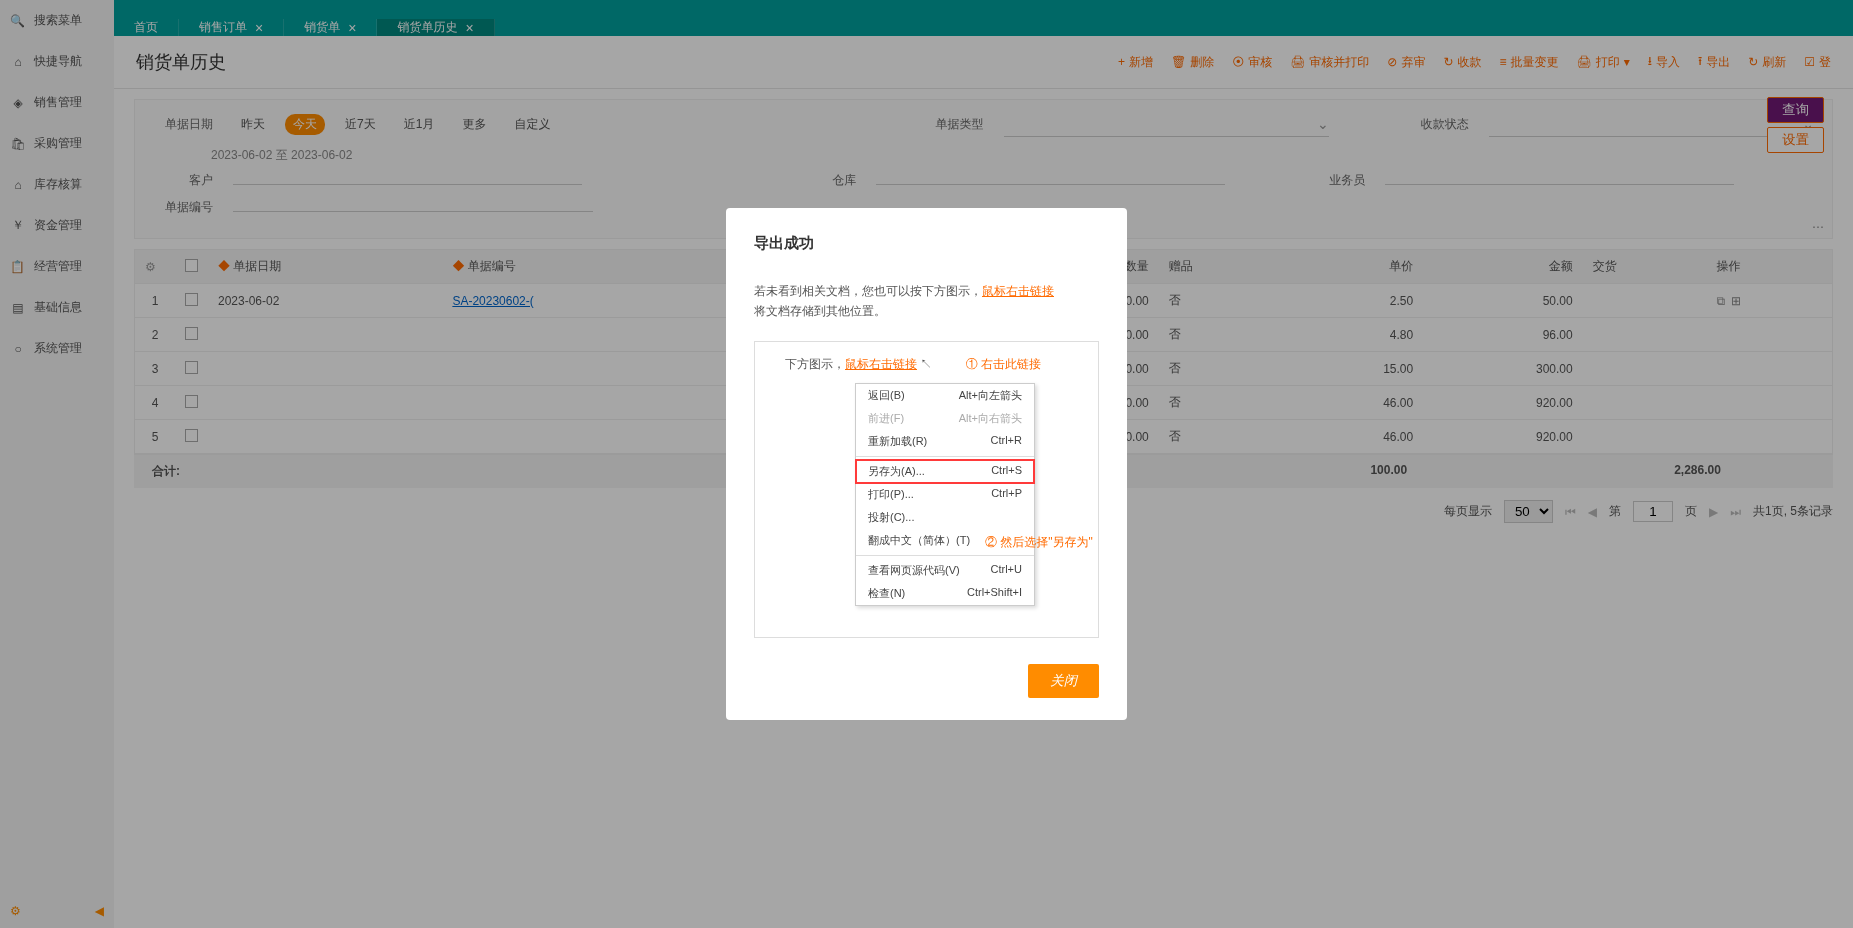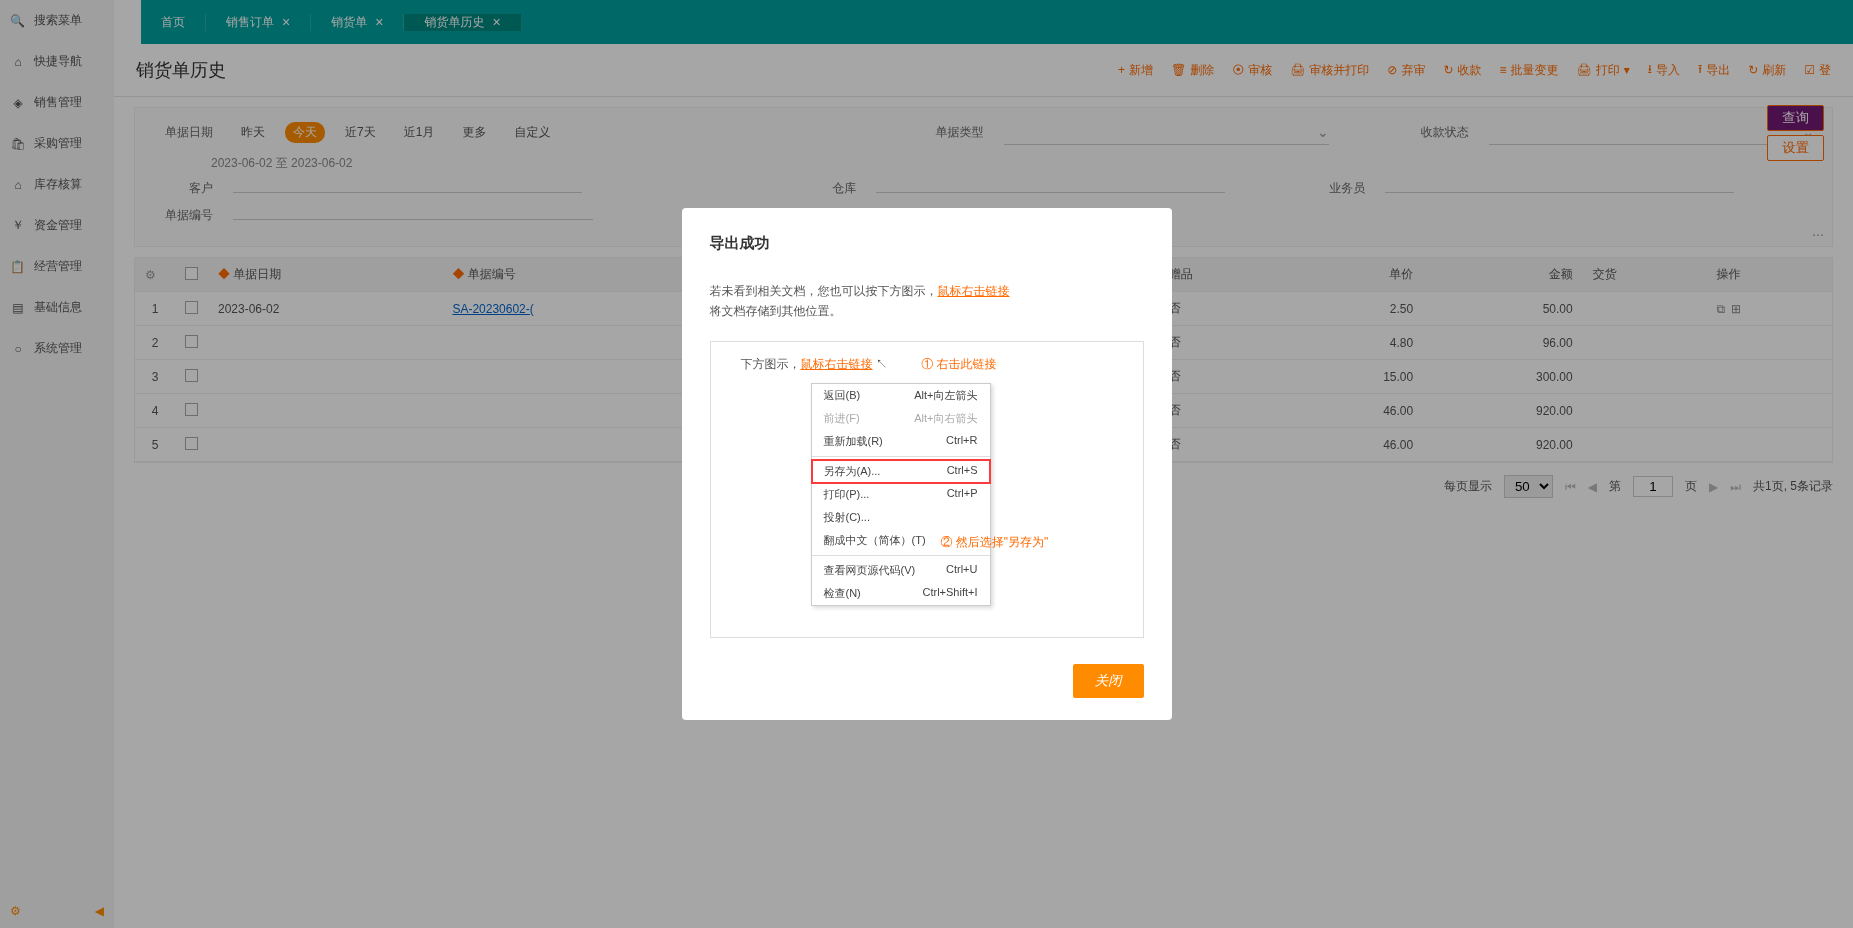--- a/index.html
+++ b/index.html
@@ -2,21 +2,21 @@
 <html><head>
   <meta charset="utf-8">
   <style>
     * { margin: 0; padding: 0; box-sizing: border-box; font-family: "Microsoft YaHei", Arial, sans-serif; }
     body { display: flex; height: 100vh; position: relative; overflow: hidden; font-size: 12px; }
     .sidebar { width: 114px; background: #f4f4f4; display: flex; flex-direction: column; }
     .sidebar-item { display: flex; align-items: center; padding: 12px 10px; color: #555; cursor: pointer; gap: 8px; }
     .sidebar-icon { width: 16px; height: 16px; display: inline-flex; align-items: center; justify-content: center; }
     .sidebar-footer { margin-top: auto; display: flex; align-items: center; justify-content: space-between; padding: 10px; color: #ff8c00; }
     .main { flex: 1; display: flex; flex-direction: column; background: #fff; overflow: hidden; }
-    .tabs { display: flex; background: #00a09d; color: #fff; height: 44px; align-items: center; margin-left: 27px; }
+    .tabs { display: flex; background: #00a09d; color: #fff; height: 36px; align-items: flex-end; }
     .tab { display: flex; align-items: center; padding: 0 20px; gap: 8px; cursor: pointer; border-right: 1px solid rgba(255,255,255,.15); }
     .tab.active { background: #00877f; }
     .tab-close { font-size: 14px; cursor: pointer; }
     .page-header { display: flex; align-items: center; justify-content: space-between; padding: 14px 22px; border-bottom: 1px solid #e5e5e5; }
     .page-title { font-size: 18px; color: #333;}
     .toolbar { display: flex; gap: 18px; align-items: center; color: #666; font-size: 12px; }
     .toolbar-item { display: flex; align-items: center; gap: 4px; cursor: pointer; }
     .orange { color: #ff6a00; }
     .filter-bar { background: #fafafa; margin: 10px 20px; padding: 12px 18px; border: 1px solid #eee; }
     .filter-row { display: flex; align-items: center; gap: 20px; margin-bottom: 10px; position: relative;}
@@ -36,21 +36,21 @@
     th { background: #f5f5f5; font-weight: normal; font-size:12px;}
     .num { text-align: right; }
     .link { color: #0066cc; text-decoration: underline; cursor: pointer;}
     .footer-sum { margin: 0 20px; background:#f5f5f5; display:flex; padding:8px 18px; color:#555; font-weight:bold;}
     .footer-sum .cell { flex:1; text-align:left;}
     .pager { display:flex; justify-content:flex-end; align-items:center; gap:12px; padding: 12px 20px; color: #555;}
     .pager select,.pager input { border:1px solid #ccc; padding:2px 6px;}
     .pager input { width: 40px; text-align:center;}
     
     .overlay { position: absolute; inset: 0; background: rgba(0,0,0,.35); display:flex; align-items:center; justify-content:center;}
-    .modal { background:#fff; width: 490px; border-radius:4px; padding: 26px 28px 22px 28px; }
+    .modal { background:#fff; width: 401px; border-radius:4px; padding: 26px 28px 22px 28px; }
     .modal-title { font-size: 15px; font-weight:bold; color:#333; margin-bottom: 28px;}
     .modal-text { color:#555; line-height: 1.7; }
     .modal-text .hl { color:#ff6a00; text-decoration:underline;}
     .modal-image { border:1px solid #ddd; margin-top: 20px; padding: 14px 14px 14px 30px;}
     .modal-image-head { color:#555; margin-bottom: 10px;}
     .modal-image-head .hl2 { color:#ff6a00; text-decoration:underline;}
     .tip1 { color:#ff6a00; margin-left: 30px;}
     .ctx-menu { border:1px solid #ccc; box-shadow: 2px 2px 4px rgba(0,0,0,.15); width: 180px; margin-left:70px;}
     .ctx-row { display:flex; justify-content:space-between; padding:4px 12px; font-size:11px; color:#444;}
     .ctx-row.disabled { color:#aaa;}
@@ -320,20 +320,26 @@
     <td>否</td>
     <td class="num">46.00</td>
     <td class="num">920.00</td>
     <td></td>
     <td></td>
           </tr>
         </tbody>
     </table>
   </div>
 
+  <div class="footer-sum">
+    <div class="cell">合计:</div>
+    <div class="cell num" style="flex:3;text-align:right">100.00</div>
+    <div class="cell num" style="flex:1;text-align:right">2,286.00</div>
+    <div class="cell" style="flex:.3"></div>
+  </div>
 
   <div class="pager">
     <span>每页显示</span>
     <select><option>50</option></select>
     <span style="cursor:pointer;color:#bbb">⏮</span>
     <span style="cursor:pointer;color:#bbb">◀</span>
     <span>第</span>
     <input value="1" style="">
     <span>页</span>
     <span style="cursor:pointer;color:#bbb">▶</span>

